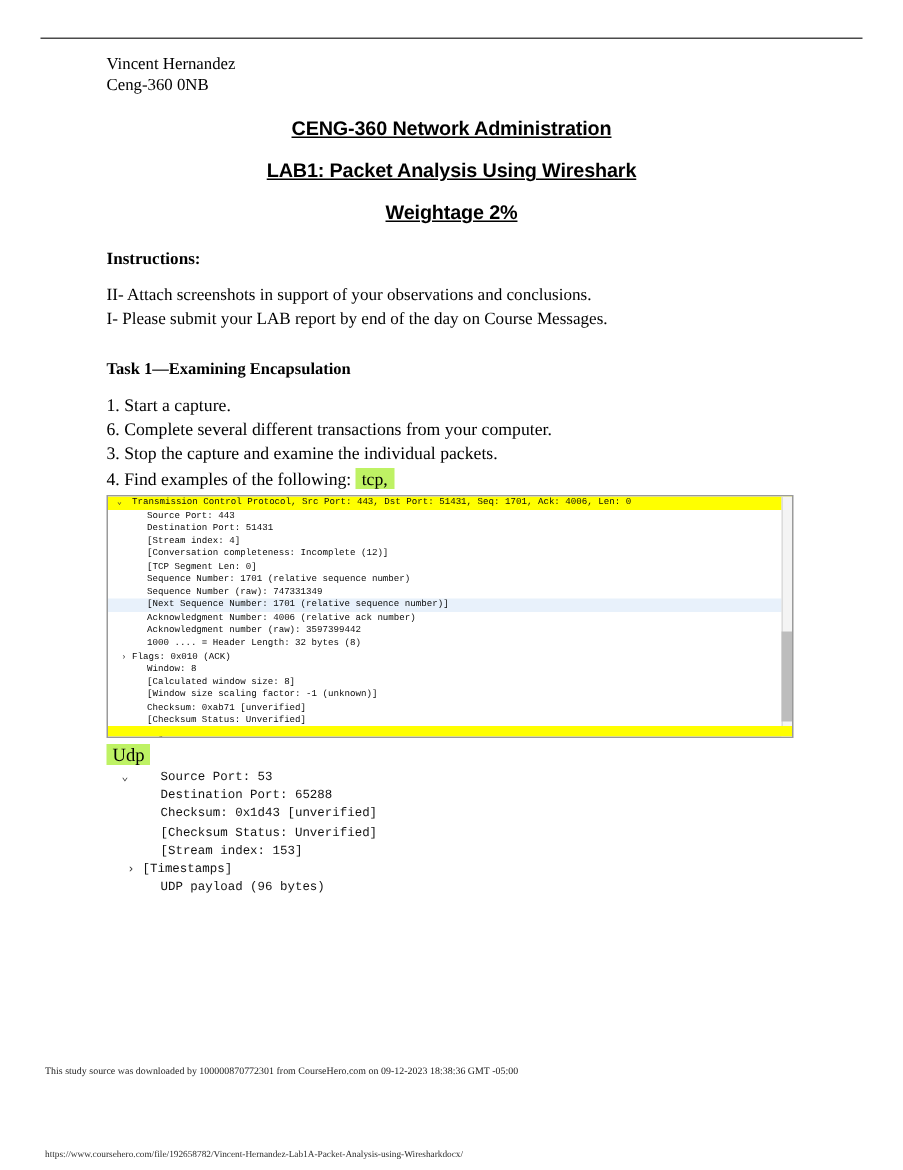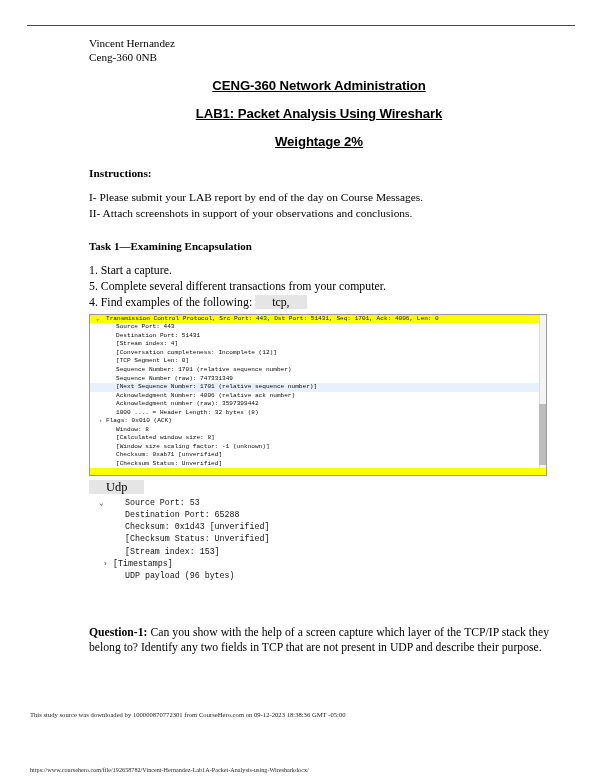--- a/index.html
+++ b/index.html
@@ -27,21 +27,21 @@
     left: 27px;
     top: 25px;
     width: 548px;
     height: 1px;
     background: #4a4a4a;
   }
 
   
   .content {
     position: absolute;
-    left: 89px;
+    left: 71px;
     top: 36px;
     width: 460px;
   }
 
   .byline {
     font-size: 11.2px;
     line-height: 14.2px;
   }
 
   .titles {
@@ -80,22 +80,22 @@
   }
 
   .steps {
     margin-top: 8px;
     font-size: 11.8px;
     line-height: 16.3px;
   }
   .step { white-space: nowrap; }
 
   .hl {
-    background: #e5e5e5;
-    padding: 0 17px;
+    background: #bef264;
+    padding: 0 4px;
   }
 
   
   .ws-pane {
     position: relative;
     font-family: "Liberation Mono", "DejaVu Sans Mono", monospace;
     background: #ffffff;
     overflow: hidden;
   }
 
@@ -242,29 +242,30 @@
 
     <div class="titles">
       <div class="doc-title">CENG-360 Network Administration</div>
       <div class="doc-title">LAB1: Packet Analysis Using Wireshark</div>
       <div class="doc-title">Weightage 2% </div>
     </div>
 
     <div class="section-head sec-instructions">Instructions:</div>
 
     <div class="instr-block">
+      <div class="para">II- Attach screenshots in support of your observations and conclusions.</div>
       <div class="para">I- Please submit your LAB report by end of the day on Course Messages.</div>
-      <div class="para">II- Attach screenshots in support of your observations and conclusions.</div>
     </div>
 
     <div class="task-head">Task 1—Examining Encapsulation</div>
 
     <div class="steps">
       <div class="step">1. Start a capture.</div>
-      <div class="step">5. Complete several different transactions from your computer.</div>
+      <div class="step">6. Complete several different transactions from your computer.</div>
+      <div class="step">3. Stop the capture and examine the individual packets.</div>
       <div class="step"><span>4. Find examples of the following: </span><span class="hl">tcp,</span></div>
     </div>
 
     <div class="ws-pane ws-tcp">
 
       <div class="ws-row header-yellow">
         <span class="tri">⌄</span>
         <span>Transmission Control Protocol, Src Port: 443, Dst Port: 51431, Seq: 1701, Ack: 4006, Len: 0</span>
       </div>
 
@@ -315,20 +316,19 @@
       <div class="ws-row ws-indent-1">[Stream index: 153]</div>
 
       <div class="ws-row ws-indent-arrow">
         <span class="tri tri-r">›</span>
         <span>[Timestamps]</span>
       </div>
 
       <div class="ws-row ws-indent-1">UDP payload (96 bytes)</div>
     </div>
 
-    <div class="question"><b>Question-1:</b><span> Can you show with the help of a screen capture which layer of the TCP/IP stack they belong to? Identify any two fields in TCP that are not present in UDP and describe their purpose.</span></div>
 
   </div>
 
   <div class="footer-note">This study source was downloaded by 100000870772301 from CourseHero.com on 09-12-2023 18:38:36 GMT -05:00</div>
   <div class="footer-url">https://www.coursehero.com/file/192658782/Vincent-Hernandez-Lab1A-Packet-Analysis-using-Wiresharkdocx/</div>
 
 </div>
 
 </body></html>

